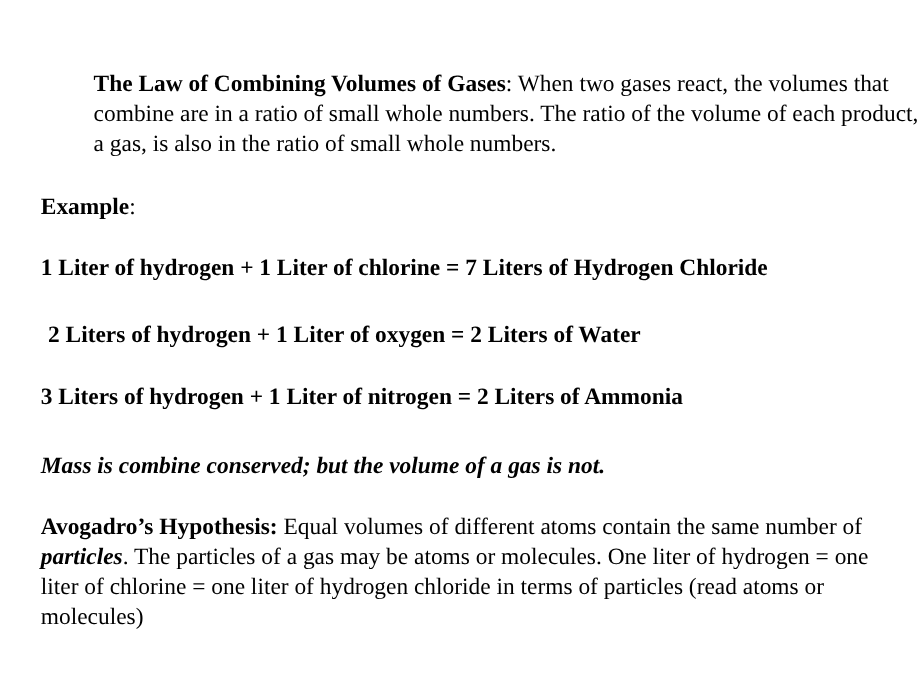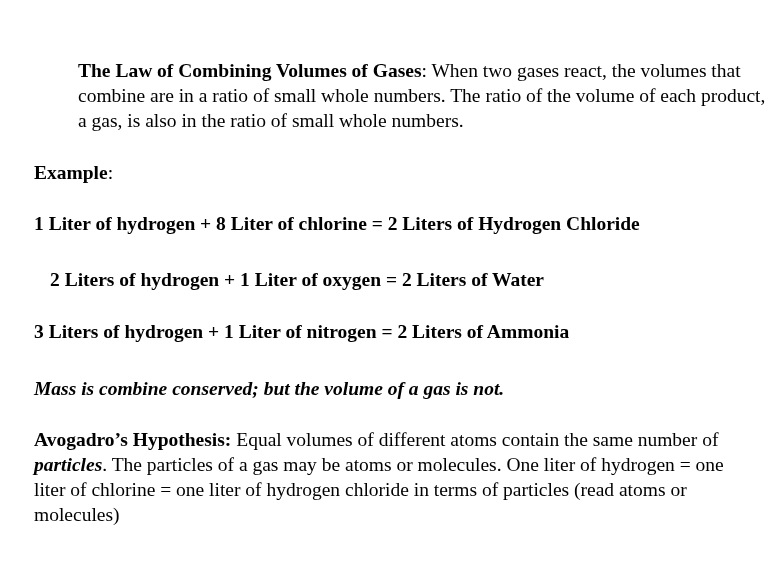--- a/index.html
+++ b/index.html
@@ -22,35 +22,35 @@
     width: 710px;
     font-size: 19.5px;
     line-height: 25px;
   }
   .para { margin: 0; }
   .b { font-weight: bold; }
   .bi { font-weight: bold; font-style: italic; text-align: right; }
   #law { position: absolute; top: 0; left: 0; width: 710px; margin-left: 44px; }
   #example-label { position: absolute; top: 102px; left: 0; }
   #eq1 { position: absolute; top: 153px; left: 0; font-weight: bold; }
-  #eq2 { position: absolute; top: 209px; left: 16px; font-weight: bold; }
+  #eq2 { position: absolute; top: 209px; left: 6px; font-weight: bold; }
   #eq3 { position: absolute; top: 261px; left: 0; font-weight: bold; text-align: right; }
   #mass { position: absolute; top: 318px; left: 0; font-weight: bold; font-style: italic; }
   #avogadro { position: absolute; top: 369px; left: 0; width: 710px; }
 </style>
 </head>
 <body>
 
 <div class="slide">
 
   <p class="para" id="law"><span class="b">The Law of Combining Volumes of Gases</span><span>:</span><span> When two gases react, the volumes that combine are in a ratio of small whole numbers.  The ratio of the volume of each product, if a gas, is also in the ratio of small whole numbers.</span></p>
 
   <p class="para" id="example-label"><span class="b">Example</span><span>:</span></p>
 
-  <p class="para" id="eq1">1 Liter of hydrogen + 8 Liter of chlorine = 2 Liters of Hydrogen Chloride</p>
+  <p class="para" id="eq1">1 Liter of hydrogen + 1 Liter of chlorine = 7 Liters of Hydrogen Chloride</p>
 
   <p class="para" id="eq2">2 Liters of hydrogen + 1 Liter of oxygen = 2 Liters of Water</p>
 
   <p class="para" id="eq3">3 Liters of hydrogen + 1 Liter of nitrogen = 2 Liters of Ammonia</p>
 
   <p class="para" id="mass">Mass is combine conserved; but the volume of a gas is not.</p>
 
   <p class="para" id="avogadro"><span class="b">Avogadro’s Hypothesis:</span><span> Equal volumes of different atoms contain the same number of </span><span class="bi">particles</span><span>.  The particles of a gas may be atoms or molecules.  One liter of hydrogen = one liter of chlorine = one liter of hydrogen chloride in terms of particles (read atoms or molecules)</span></p>
 
 </div>

